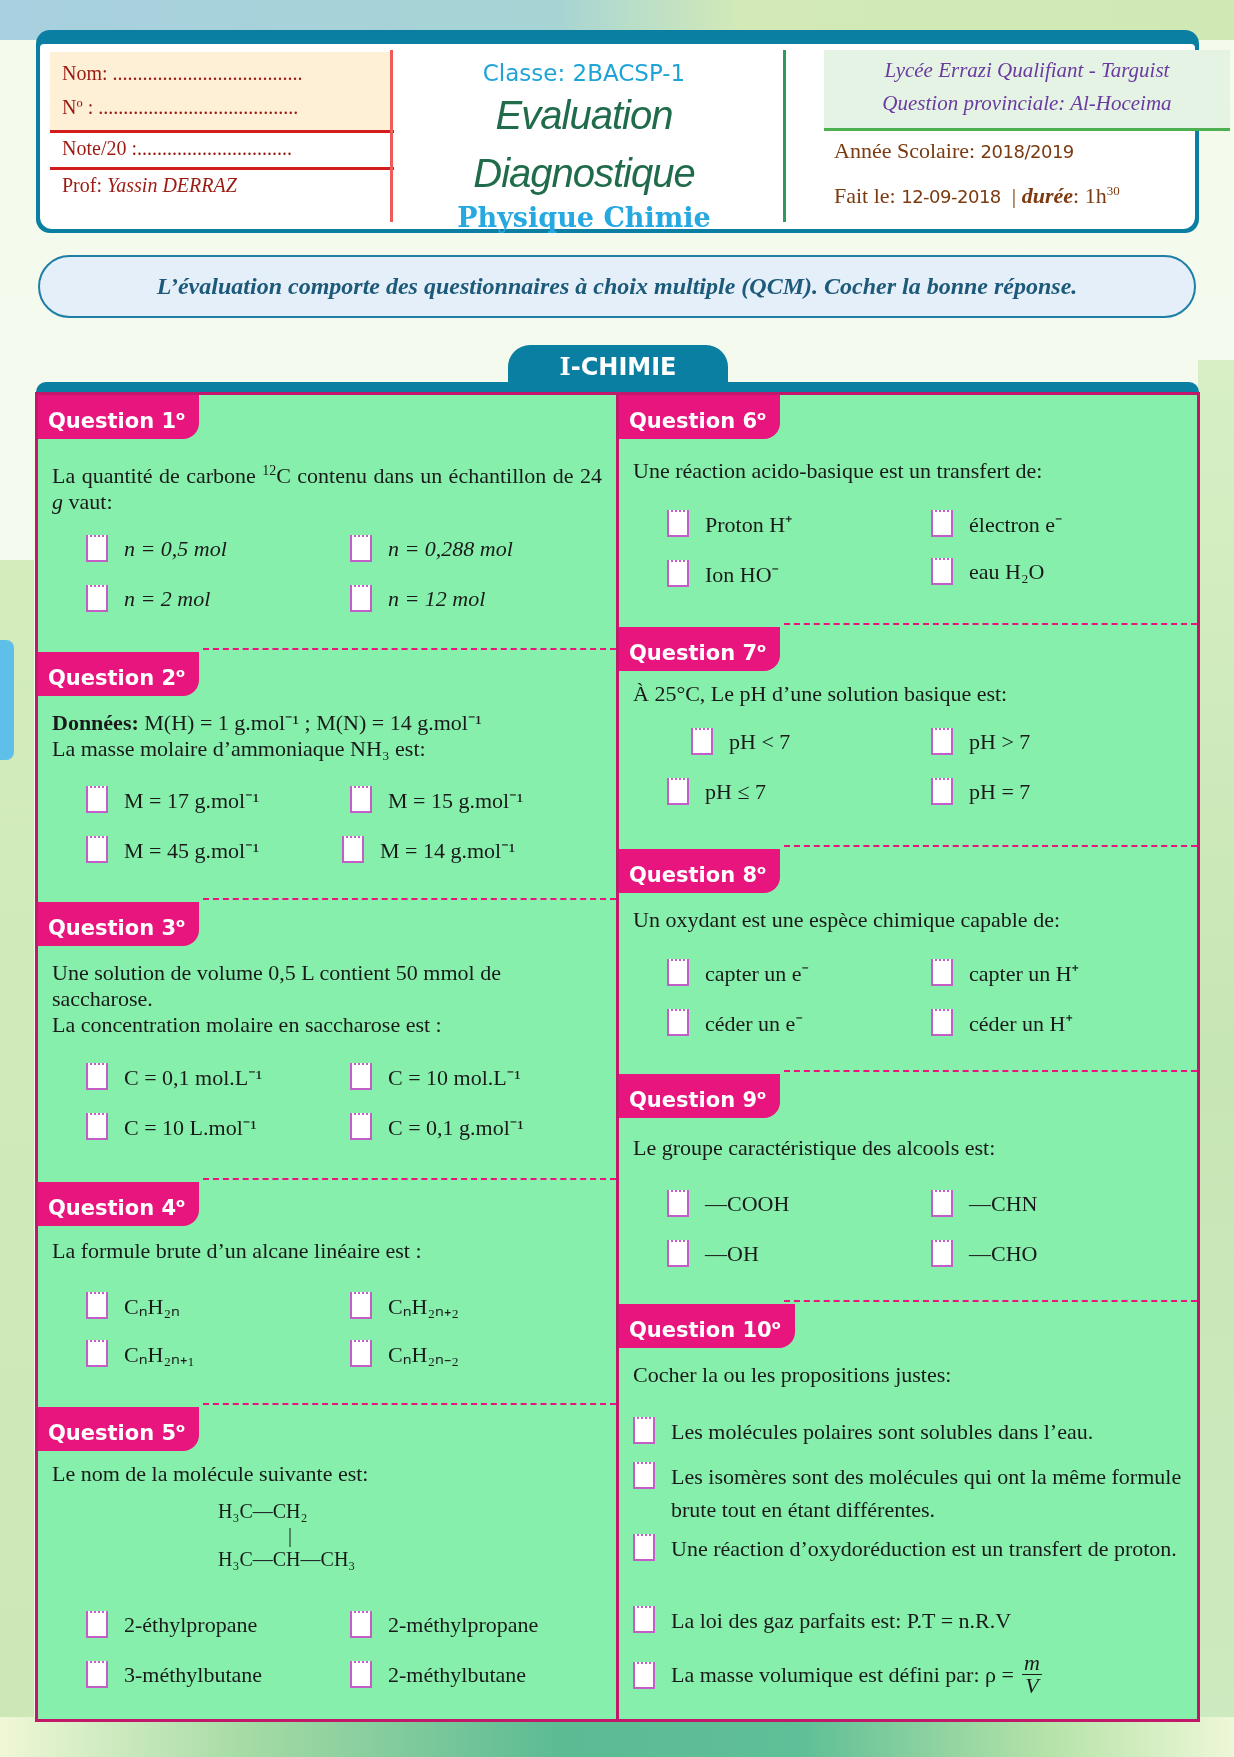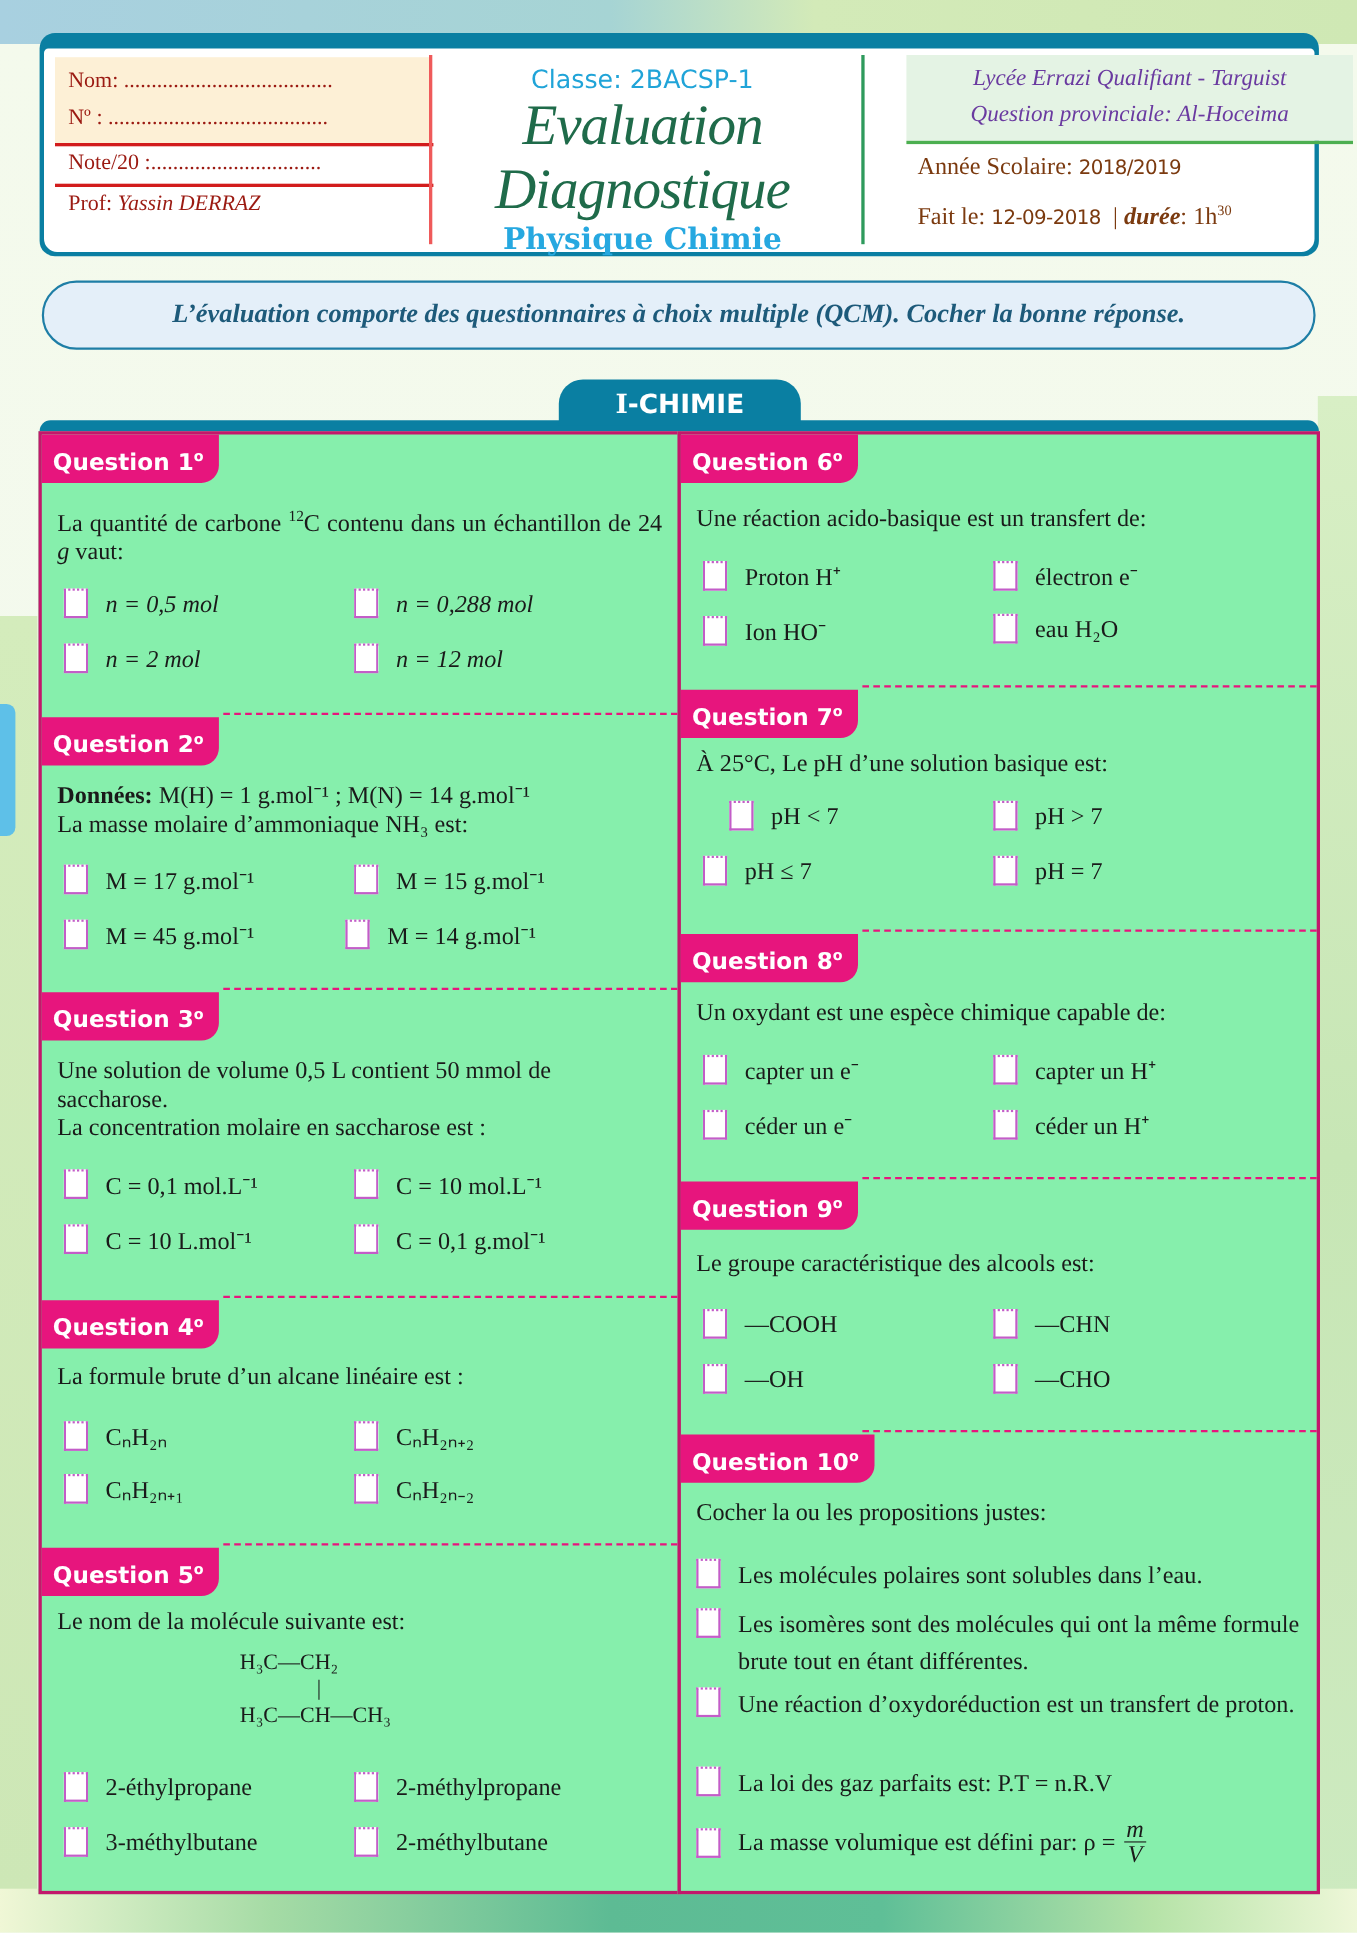--- a/index.html
+++ b/index.html
@@ -45,21 +45,21 @@
   .h-left { width: 350px; position: relative; padding-left: 10px; padding-top: 8px; }
   .h-left .id-block { background: #fdf0d6; width: 340px; height: 78px; padding: 6px 0 0 12px; }
   .h-left .line { font-size: 20px; color: #9b1a12; height: 34px; line-height: 30px; font-family: "Liberation Serif", serif; }
   .h-left .sep { width: 344px; height: 3px; background: #d21c1c; }
   .h-left .note { padding-left: 12px; }
   .h-left .prof { padding-left: 12px; }
   .h-left .prof-name { font-style: italic; }
   .h-vline-red { position: absolute; left: 350px; top: 6px; width: 3px; height: 172px; background: #ef5a5a; }
   .h-center { width: 388px; text-align: center; padding-top: 16px; }
   .classe { font-family: "DejaVu Sans", sans-serif; color: #20a4d8; font-size: 23px; }
-  .eval-title { font-family: Liberation Serif, serif; font-style: italic; color: #1f6b4a; font-size: 52px; line-height: 58px; letter-spacing: -1px; }
+  .eval-title { font-family: Liberation Sans, sans-serif; font-style: italic; color: #1f6b4a; font-size: 40px; line-height: 58px; letter-spacing: -1px; }
   .subject { font-family: "DejaVu Serif", serif; font-weight: bold; color: #26a8e0; font-size: 27px; }
   .h-vline-green { position: absolute; left: 743px; top: 6px; width: 3px; height: 172px; background: #2e9a5c; }
   .h-right { position: absolute; left: 784px; top: 6px; width: 406px; }
   .h-right .school { background: #e4f3e4; height: 78px; padding-top: 4px; text-align: center; color: #6a3aa0; font-family: "Liberation Serif", serif; font-style: italic; font-size: 21px; line-height: 33px; }
   .h-right .gsep { height: 3px; background: #4caf50; }
   .h-right .row { font-family: "Liberation Serif", serif; font-size: 22px; color: #7b3a0f; padding-left: 10px; height: 40px; line-height: 40px; }
   .h-right .cond { font-family: "DejaVu Sans", sans-serif; font-size: 18px; letter-spacing: -0.5px; }
   .h-right .bold-it { font-weight: bold; font-style: italic; }
   .h-right sup { font-size: 13px; }
 
@@ -100,21 +100,21 @@
   .q-tab sup { font-size: 13px; }
   .q-divider {
     position: absolute; left: 165px; right: 0; top: 0; border-top: 2px dashed #e7157d;
   }
   .q-text {
     position: absolute; left: 14px; right: 14px; font-family: "Liberation Serif", serif;
     font-size: 22px; line-height: 26px; color: #1a1a1a; text-align: justify;
   }
   .opt {
     position: absolute; display: flex; align-items: center; gap: 16px;
-    font-family: "Liberation Serif", serif; font-size: 22px; color: #1a1a1a;
+    font-family: "Liberation Serif", serif; font-size: 22px; color: #1a1a1a; margin-left: 28px;
   }
   .cb {
     width: 22px; height: 27px; border: 2px solid #c35dc8; border-top: 2px dotted #c35dc8;
     background: #fff; flex: 0 0 auto;
   }
   .it { font-style: italic; }
   sub, sup { font-size: 14px; }
   .mol {
     position: absolute; left: 180px; top: 72px; font-family: "Liberation Serif", serif; font-size: 20px; line-height: 48px;
   }

